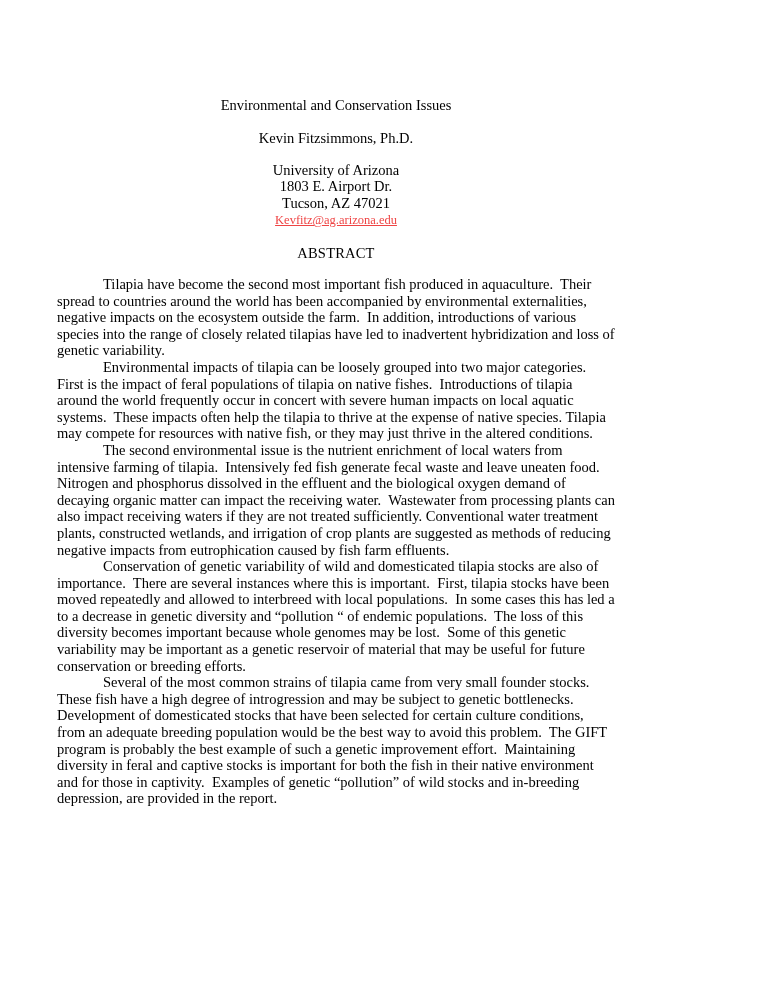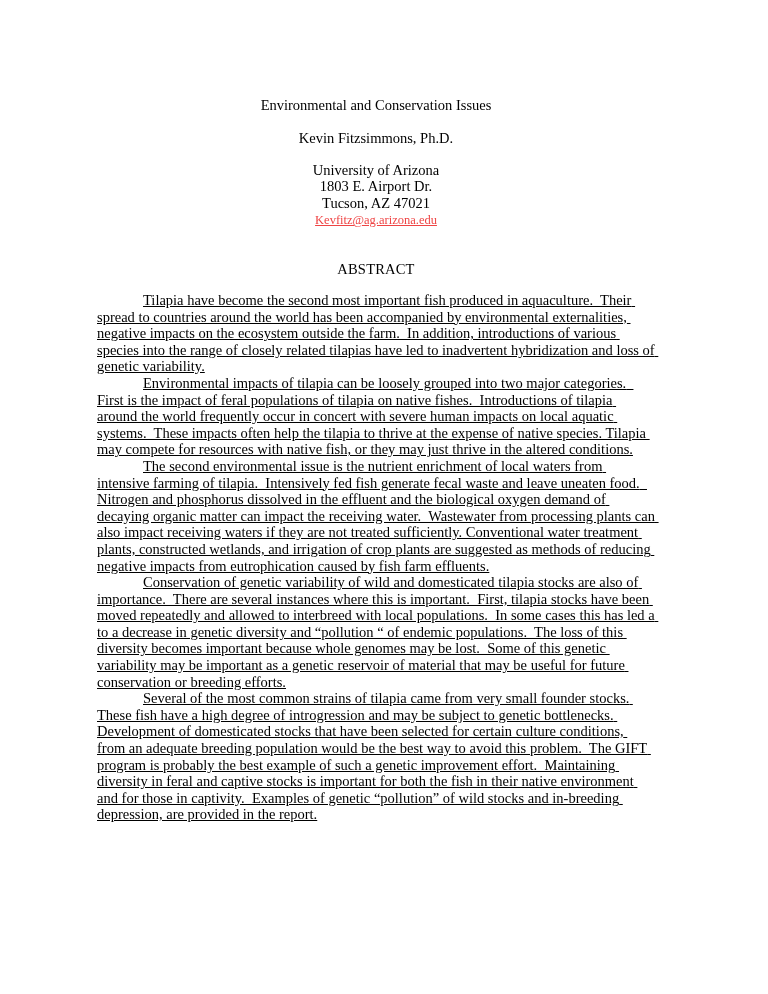--- a/index.html
+++ b/index.html
@@ -11,21 +11,21 @@
     width: 768px;
     height: 994px;
     overflow: hidden;
     font-family: "Liberation Serif", "DejaVu Serif", serif;
     color: #000000;
   }
   .page {
     box-sizing: border-box;
     width: 768px;
     height: 994px;
-    padding: 90px 113px 0 97px;
+    padding: 90px 113px 0 57px;
     background: #ffffff;
   }
   .content {
     width: 558px;
   }
   .doc-title,
   .author,
   .affil-line,
   .email-line,
   .abstract-heading {
@@ -37,34 +37,33 @@
   }
   .doc-title { padding-top: 7px; }
   .author { margin-top: 16.5px; text-align: center; }
   .affil { margin-top: 15px; }
   .email-line a {
     font-size: 12.5px;
     text-decoration: underline;
     cursor: pointer;
   }
   .abstract-heading {
-    margin-top: 32px;
+    margin-top: 16px;
     letter-spacing: 0.2px;
   }
   .body-text {
     margin-top: 15px;
   }
   .body-text p {
     margin: 0;
     font-size: 14.5px;
     line-height: 16.6px;
     text-indent: 46px;
     text-align: left;
     white-space: pre-wrap;
-    text-decoration: underline;
   }
 </style>
 </head>
 <body>
 
 <div class="page">
   <div class="content">
 
     <h1 class="doc-title">Environmental and Conservation Issues</h1>
 

